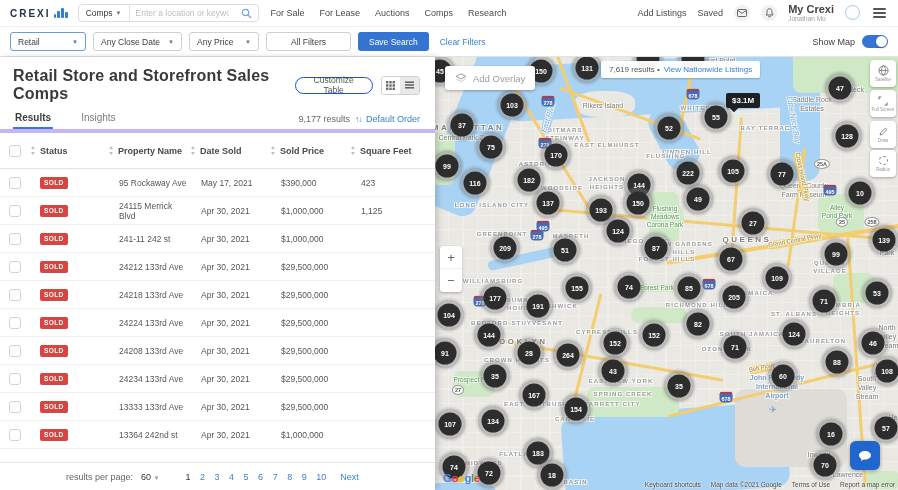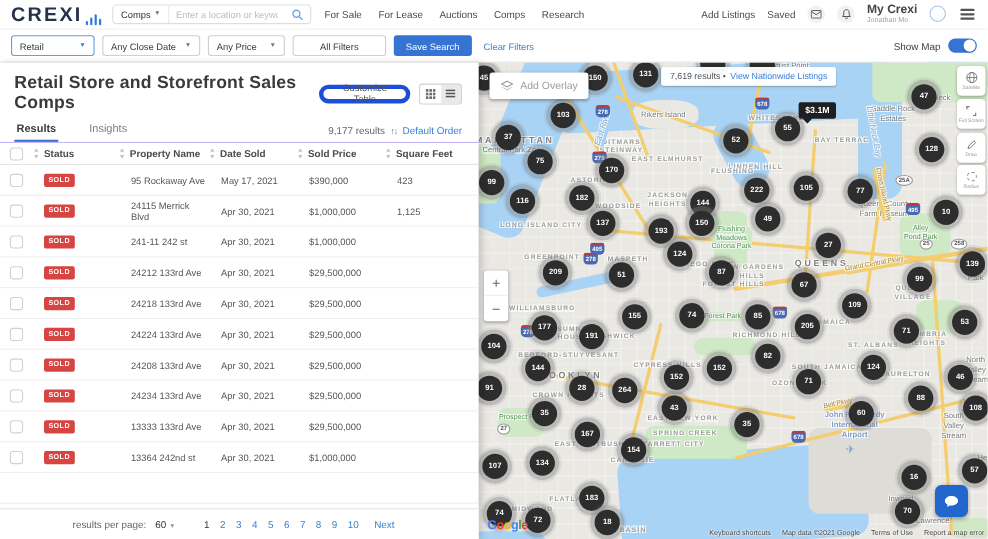--- a/index.html
+++ b/index.html
@@ -2,21 +2,21 @@
 <html><head>
 <meta charset="utf-8">
 <style>
   html,body{margin:0;padding:0;background:#fff}
   *{box-sizing:border-box;font-family:"Liberation Sans",sans-serif}
   #app{position:relative;width:898px;height:490px;overflow:hidden;background:#fff}
 
   
   .topbar{position:relative;height:27px;display:flex;align-items:center;padding:0 10px;border-bottom:1px solid #eee;background:#fff}
   .logo{display:flex;align-items:flex-end;gap:3px;margin-right:10px}
-  .logo-text{font-size:18px;font-weight:800;letter-spacing:2px;color:#26324b}
+  .logo-text{font-size:10px;font-weight:800;letter-spacing:2px;color:#26324b}
   .logo-bars{display:flex;align-items:flex-end;gap:1.5px;height:12px;padding-bottom:1px}
   .logo-bars i{display:block;width:2.4px;background:#2e7cdf;border-radius:1px}
   .searchwrap{display:flex;align-items:center;height:18px;border:1px solid #ddd;border-radius:4px;overflow:hidden;margin-right:12px}
   .search-cat{display:flex;align-items:center;gap:3px;padding:0 7px;font-size:8.5px;color:#333;border-right:1px solid #e4e4e4;height:100%}
   .caret{font-size:6px;color:#777;line-height:1}
   .search-input{border:0;outline:0;width:105px;font-size:8.5px;color:#444;padding:0 6px}
   .search-input::placeholder{color:#bdbdbd}
   .search-icon{display:flex;align-items:center;padding:0 6px}
   .navlinks{display:flex;gap:15px}
   .navlink{font-size:9px;color:#4a4a4a;cursor:pointer;white-space:nowrap}
@@ -41,34 +41,34 @@
   .showmap{margin-left:auto;display:flex;align-items:center;gap:7px}
   .showmap span{font-size:9px;color:#3d3d3d}
   .toggle{width:26px;height:13px;border-radius:7px;background:#3574d3;position:relative;cursor:pointer}
   .toggle i{position:absolute;right:1px;top:1px;width:11px;height:11px;border-radius:50%;background:#fff;box-shadow:0 1px 2px rgba(0,0,0,.3)}
 
   
   .main{position:relative;width:898px;height:433px}
   .left-panel{position:absolute;left:0;top:0;width:435px;height:433px;background:#fff;z-index:5;box-shadow:3px 0 6px rgba(0,0,0,.16)}
   .title-row{display:flex;align-items:center;padding:10px 15px 0 13px}
   .page-title{font-size:16px;font-weight:700;color:#3a3a3a;letter-spacing:.2px}
-  .customize{margin-left:auto;height:17px;border:4px solid #1d4ed8;border-radius:9px;background:#fff;font-size:8.5px;color:#555;padding:0 10px;display:flex;align-items:center;cursor:pointer}
+  .customize{margin-left:auto;height:17px;border:1px solid #1d4ed8;border-radius:9px;background:#fff;font-size:8.5px;color:#555;padding:0 10px;display:flex;align-items:center;cursor:pointer}
   .viewtoggle{display:flex;margin-left:8px;border:1px solid #cfcfcf;border-radius:3px;overflow:hidden}
   .vbtn{width:21px;height:17px;display:flex;align-items:center;justify-content:center;background:#fff;cursor:pointer}
   .vbtn.active{background:#e9e9e9}
   .tabs-row{display:flex;align-items:flex-end;height:26px;padding:0 15px 0 13px}
   .tab{font-size:10px;color:#7c7c7c;padding:0 2px 6px;margin-right:26px;cursor:pointer}
   .tab.active{color:#3c3c3c;font-weight:700;border-bottom:2.5px solid #3a78d2;padding-bottom:4px}
   .tabs-right{margin-left:auto;display:flex;align-items:center;gap:5px;padding-bottom:5px}
   .rescount{font-size:9px;color:#666}
   .sortlink{font-size:9px;color:#3b82d0;cursor:pointer}
   .updown{font-size:8px;color:#3b82d0;letter-spacing:-1px}
 
   
-  .thead{display:flex;align-items:center;height:21px;border-top:1px solid #c4b5fd;border-bottom:1px solid #e4e4e4}
+  .thead{display:flex;align-items:center;height:40px;border-top:4px solid #c4b5fd;border-bottom:1px solid #e4e4e4}
   .th{display:flex;align-items:center;font-size:9px;font-weight:700;color:#4a4a4a}
   .rows{height:315px;overflow:hidden}
   .trow{display:flex;align-items:center;height:28px;border-bottom:1px solid #efefef;cursor:pointer}
   .td{font-size:8.5px;color:#565656;padding-left:2px}
   .cbx-cell{width:30px;display:flex;justify-content:center}
   .cbx{width:12px;height:12px;border:1.4px solid #d2d2d2;border-radius:3px;background:#fff;cursor:pointer}
   .badge{display:inline-block;background:#d64541;color:#fff;font-size:6.5px;font-weight:700;letter-spacing:.4px;border-radius:2px;padding:2.5px 4px}
   .sort{display:inline-block;width:7px;height:9px;position:relative;margin-right:3px;flex:0 0 7px}
   .sort::before{content:"";position:absolute;top:0;left:1px;border:2.4px solid transparent;border-top:0;border-bottom:3px solid #c0c0c0}
   .sort::after{content:"";position:absolute;bottom:0;left:1px;border:2.4px solid transparent;border-bottom:0;border-top:3px solid #c0c0c0}

